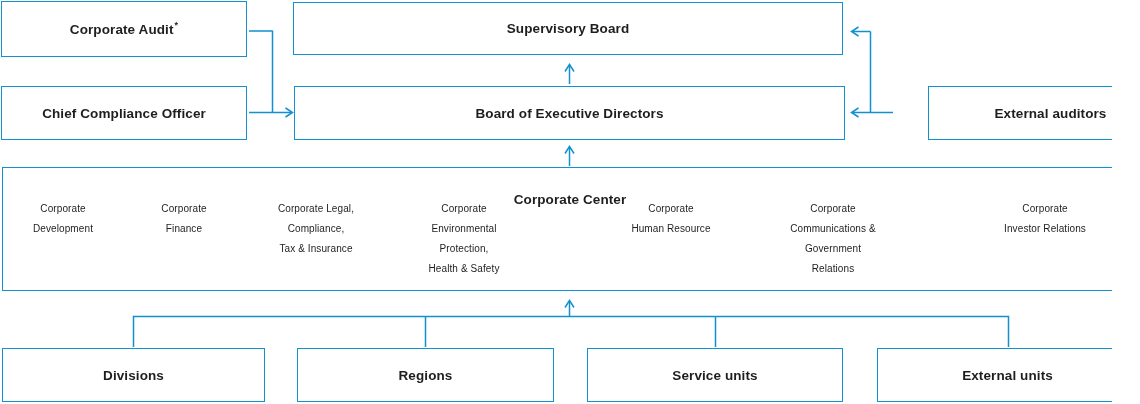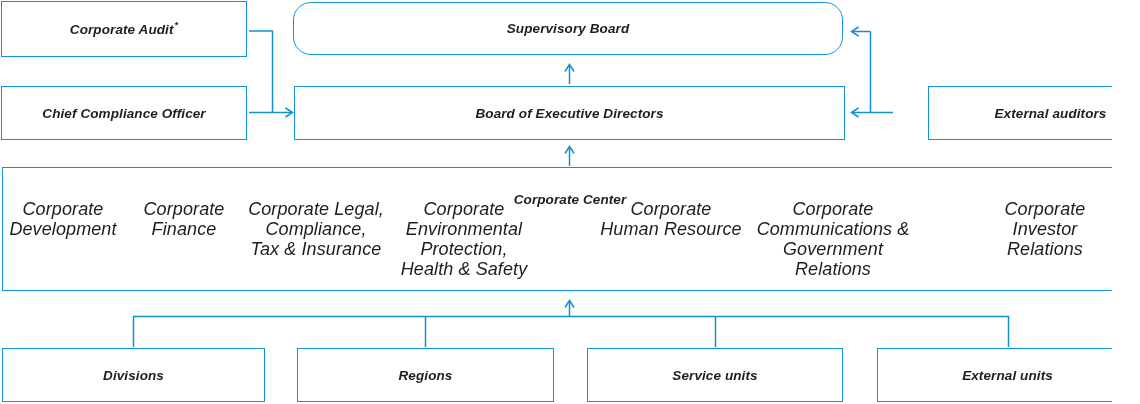--- a/index.html
+++ b/index.html
@@ -11,21 +11,20 @@
     background:#ffffff;
     font-family:"Liberation Sans", sans-serif;
     color:var(--text);
   }
   .stage{
     position:relative;
     width:1112px;
     height:404px;
     background:#ffffff;
     overflow:hidden;
-    font-style:italic;
   }
   .connectors{
     position:absolute;
     left:0;top:0;
     width:1140px;height:404px;
     pointer-events:none;
   }
   .box{
     position:absolute;
     border:1.5px solid var(--blue);
@@ -41,41 +40,41 @@
   }
   .box sup{
     font-size:9px;
     line-height:0;
     vertical-align:super;
     margin-left:1px;
   }
   
   .b-corporate-audit   {left:1px;   top:1px;   width:246px; height:56px;}
   .b-chief-compliance  {left:1px;   top:86px;  width:246px; height:54px;}
-  .b-supervisory-board {left:293px; top:2px;   width:550px; height:53px;border-radius:18px;}
+  .b-supervisory-board {left:293px; top:2px;   width:550px; height:53px;}
   .b-board-exec        {left:294px; top:86px;  width:551px; height:54px;}
   .b-external-auditors {left:928px; top:86px;  width:245px; height:54px;text-align:center;}
   
   .b-corporate-center  {left:2px;   top:167px; width:1134px; height:124px; display:block;}
   .cc-title{
     position:absolute;
     left:567px; top:24px;
     transform:translateX(-50%);
     font-weight:700;
     font-size:13.5px;
     white-space:nowrap;
   }
   .dept{
     position:absolute;
     top:31px;
     transform:translateX(-50%);
     text-align:center;
     white-space:pre-line;
     font-weight:400;
-    font-size:18px;
+    font-size:10px;
     line-height:20px;
     color:var(--text);
   }
   
   .b-divisions      {left:2px;   top:348px; width:263px; height:54px;}
   .b-regions        {left:297px; top:348px; width:257px; height:54px;}
   .b-service-units  {left:587px; top:348px; width:256px; height:54px;}
   .b-research-units {left:877px; top:348px; width:261px; height:54px;}
 </style>
 </head>

